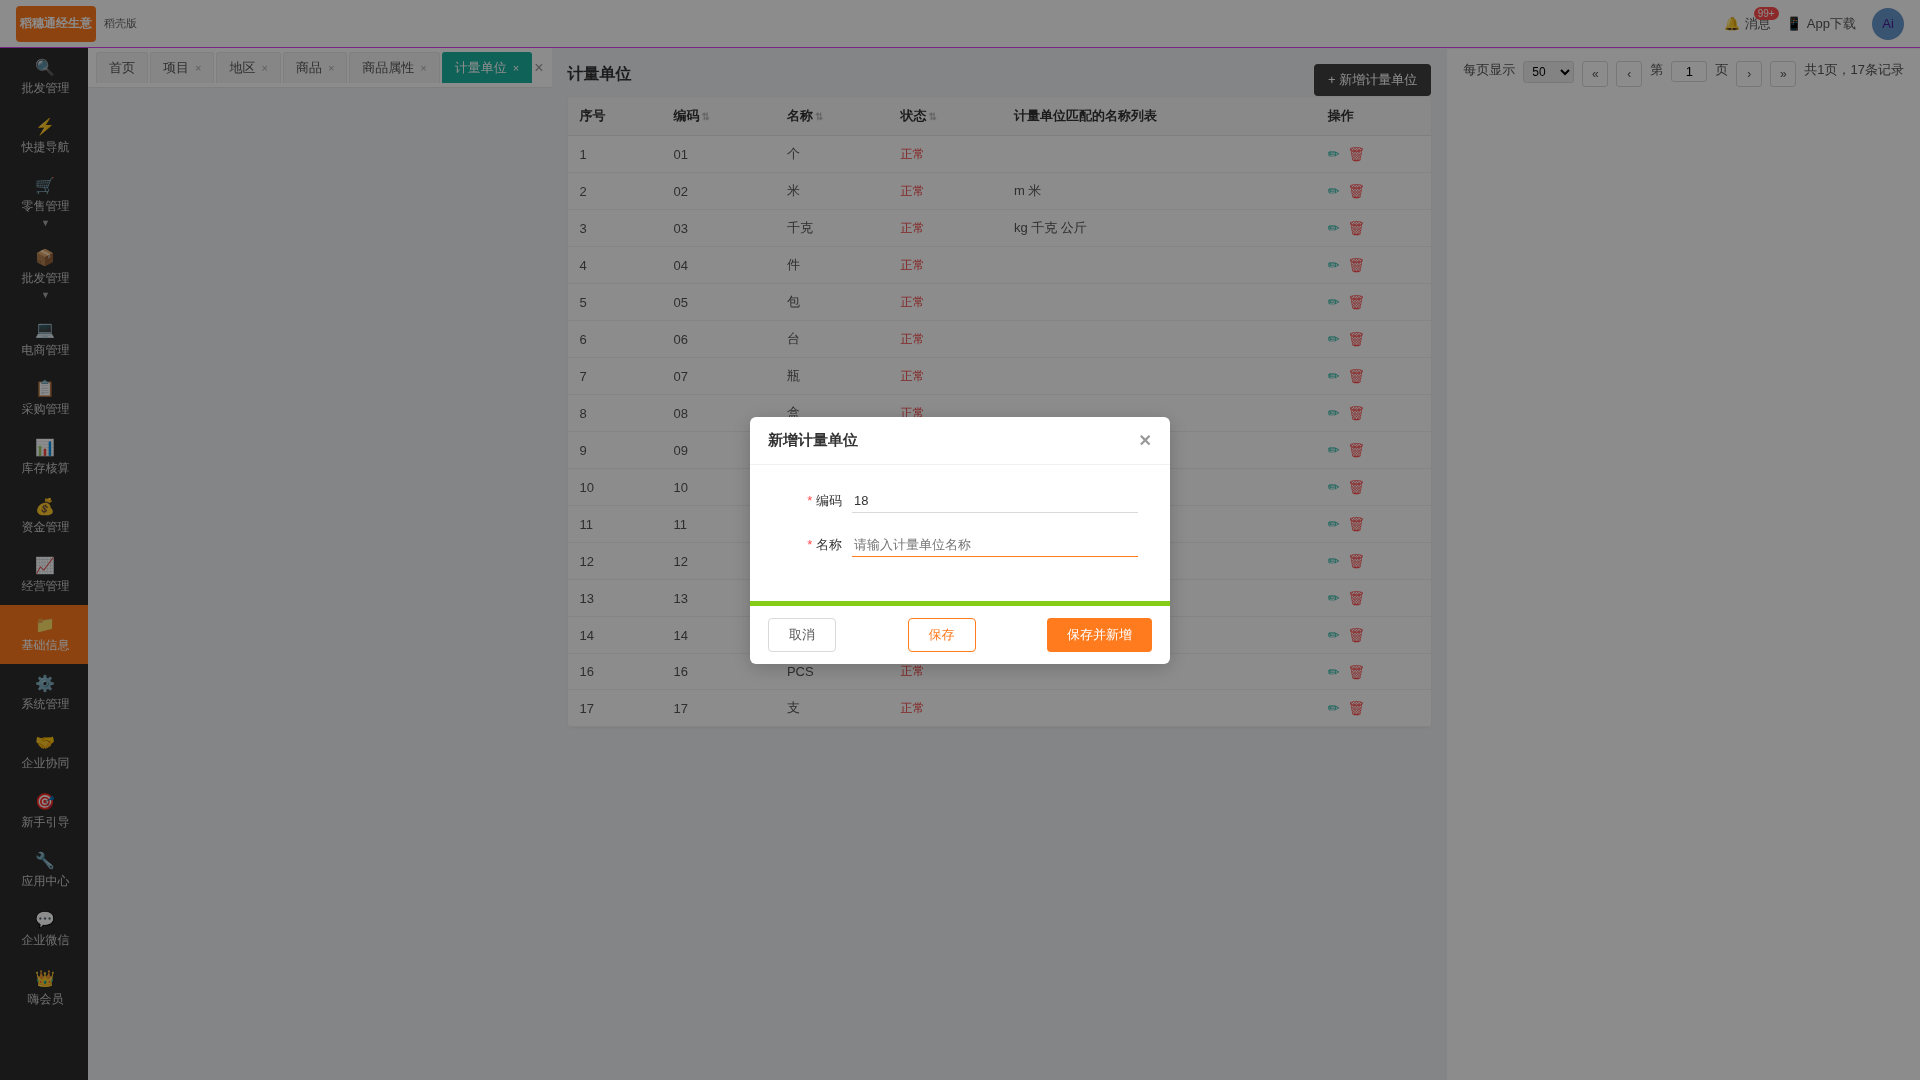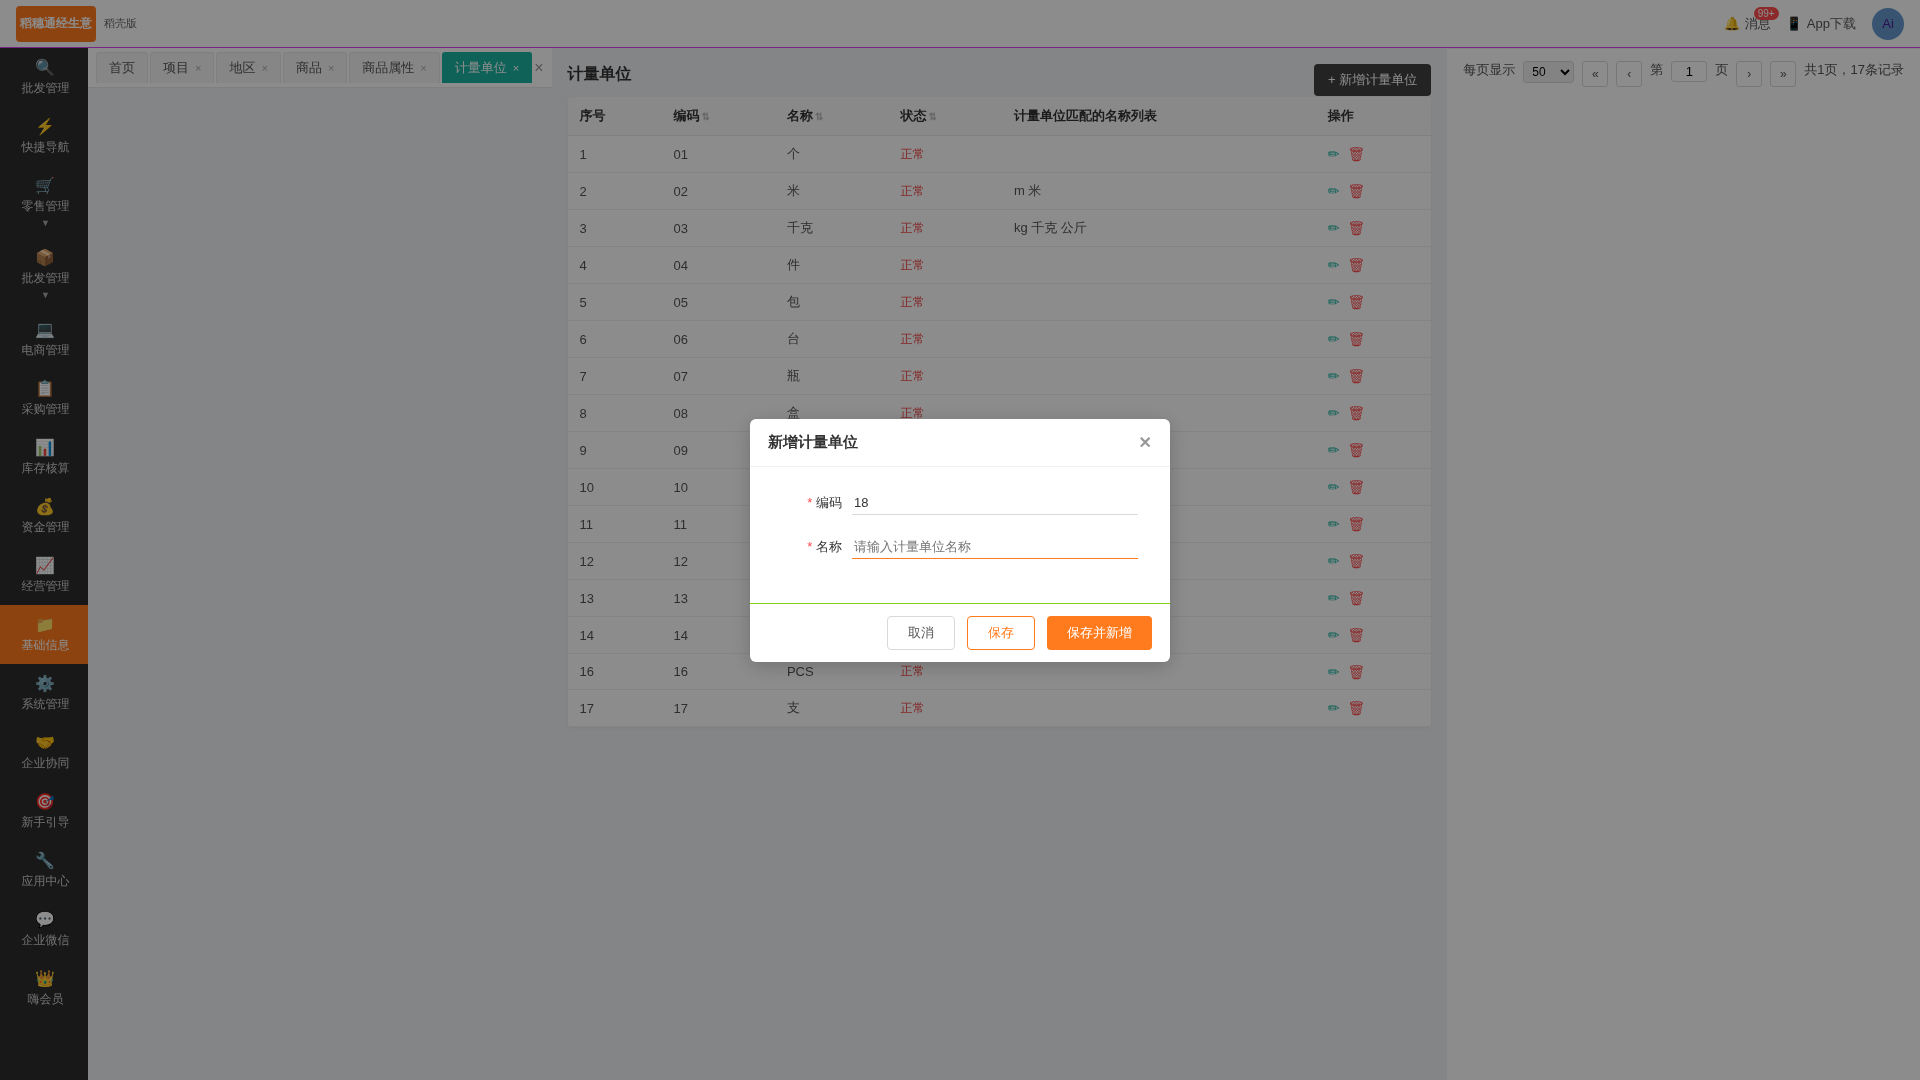--- a/index.html
+++ b/index.html
@@ -309,23 +309,23 @@
       border-bottom: 1px solid #d9d9d9;
       padding: 4px 2px;
       font-size: 13px;
       outline: none;
       color: #333;
     }
     .form-input.name-input { border-bottom-color: #ff7b1e; }
     .modal-footer {
       padding: 12px 18px;
       display: flex;
-      justify-content: flex-end;
-      gap: 12px;
-      border-top: 1px solid #84cc16;
+      justify-content: space-between;
+      gap: 19px;
+      border-top: 5px solid #84cc16;
     }
     .btn-cancel {
       padding: 7px 20px;
       border: 1px solid #d9d9d9;
       background: #fff;
       border-radius: 4px;
       cursor: pointer;
       font-size: 13px;
       color: #555;
     }

